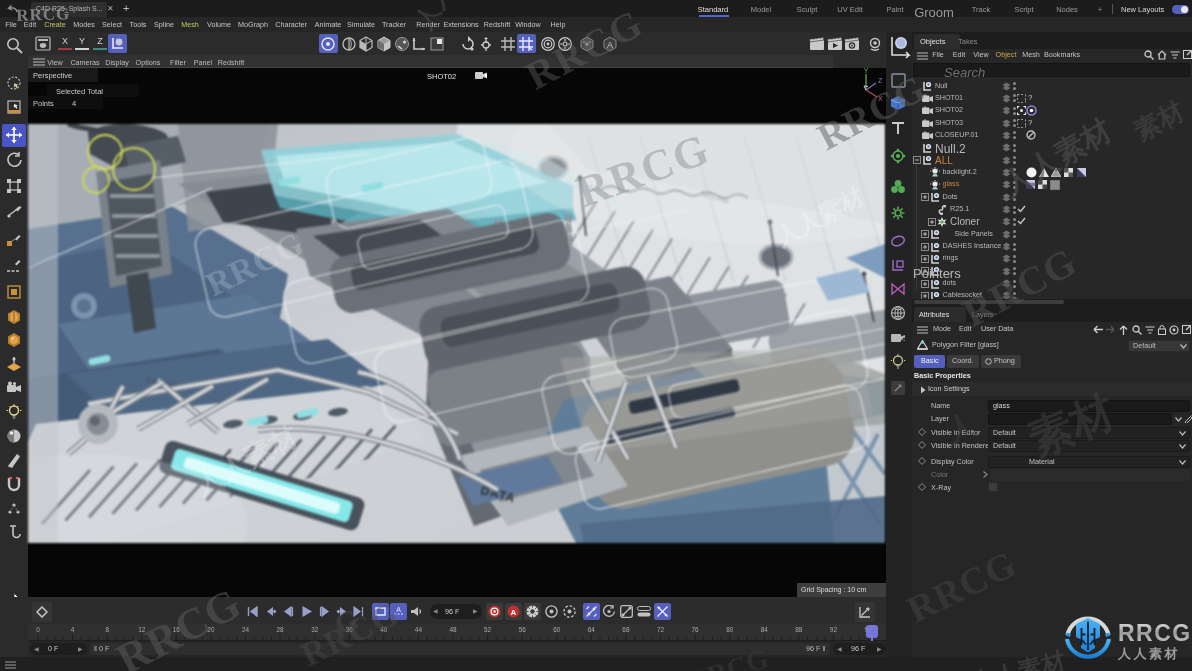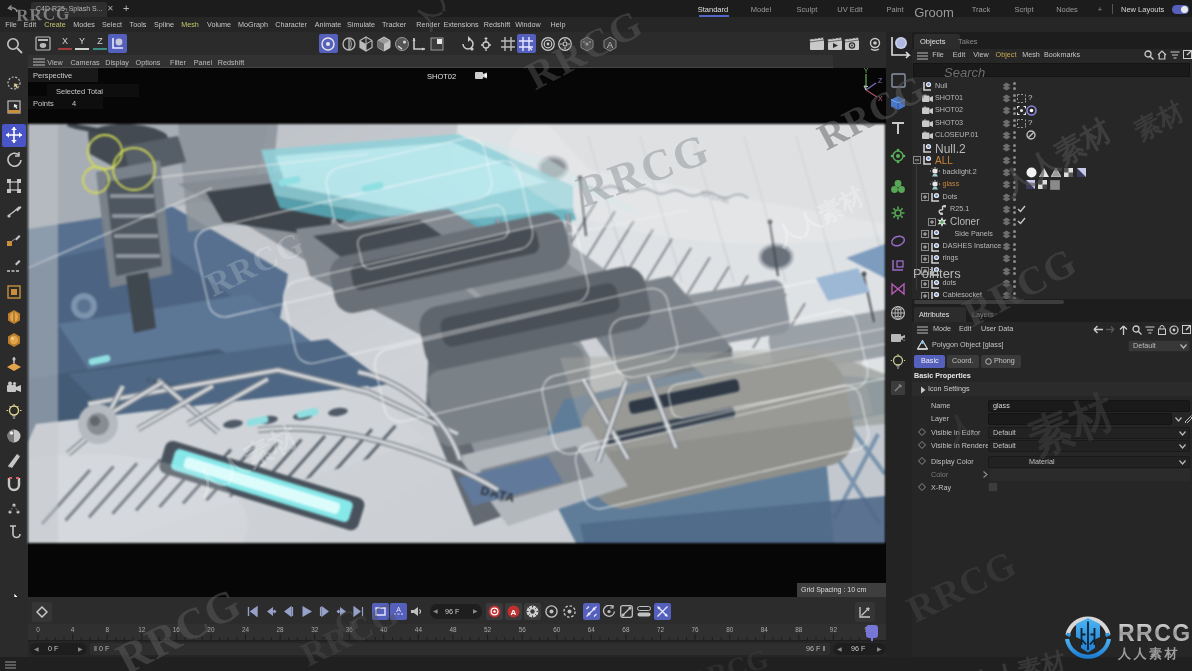--- a/index.html
+++ b/index.html
@@ -931,21 +931,21 @@
   </svg>
 <svg style="position:absolute;left:1182px;top:325px;" width="9" height="9" viewBox="0 0 9 9">
     <rect x="0.5" y="0.5" width="8" height="8" fill="none" stroke="#ccc"></rect>
     <path d="M4 5 L8 1" stroke="#ccc" stroke-width="1.2"></path>
   </svg>
 <svg style="position:absolute;left:917px;top:340px;" width="11" height="11" viewBox="0 0 11 11">
     <path d="M5.5 0.5 L10.5 9 H0.5 Z" fill="none" stroke="#d8d8d8" stroke-width="1.2"></path>
     <circle cx="5.5" cy="2.5" r="1.4" fill="#7ac8e8"></circle>
     <path d="M0.5 9 H10.5" stroke="#d8d8d8" stroke-width="1.6"></path>
   </svg>
-<div style="position:absolute;left:932px;top:340px;white-space:nowrap;font-size:7.2px;color:#c4c4c4;">Polygon Object [glass]</div>
+<div style="position:absolute;left:932px;top:340px;white-space:nowrap;font-size:7.2px;color:#c4c4c4;">Polygon Filter [glass]</div>
 <div style="position:absolute;left:1128px;top:340px;width:62px;height:12px;background:#373737;border:1px solid #2a2a2a;border-radius:2px;"></div>
 <div style="position:absolute;left:1133px;top:341px;white-space:nowrap;font-size:7.2px;color:#bdbdbd;">Default</div>
 <svg style="position:absolute;left:1180px;top:344px;" width="7" height="5" viewBox="0 0 7 5">
     <path d="M0.5 0.5 L3.5 4 L6.5 0.5" fill="none" stroke="#bbb" stroke-width="1.2"></path>
   </svg>
 <div style="position:absolute;left:914px;top:355px;width:31px;height:13px;background:#5560bd;border-radius:2px;"></div>
 <div style="position:absolute;left:921px;top:356px;white-space:nowrap;font-size:7.2px;color:#f0f0f0;">Basic</div>
 <div style="position:absolute;left:947px;top:355px;width:32px;height:13px;background:#3a3a3a;border-radius:2px;"></div>
 <div style="position:absolute;left:952px;top:356px;white-space:nowrap;font-size:7.2px;color:#c2c2c2;">Coord.</div>
 <div style="position:absolute;left:981px;top:355px;width:40px;height:13px;background:#3a3a3a;border-radius:2px;"></div>

